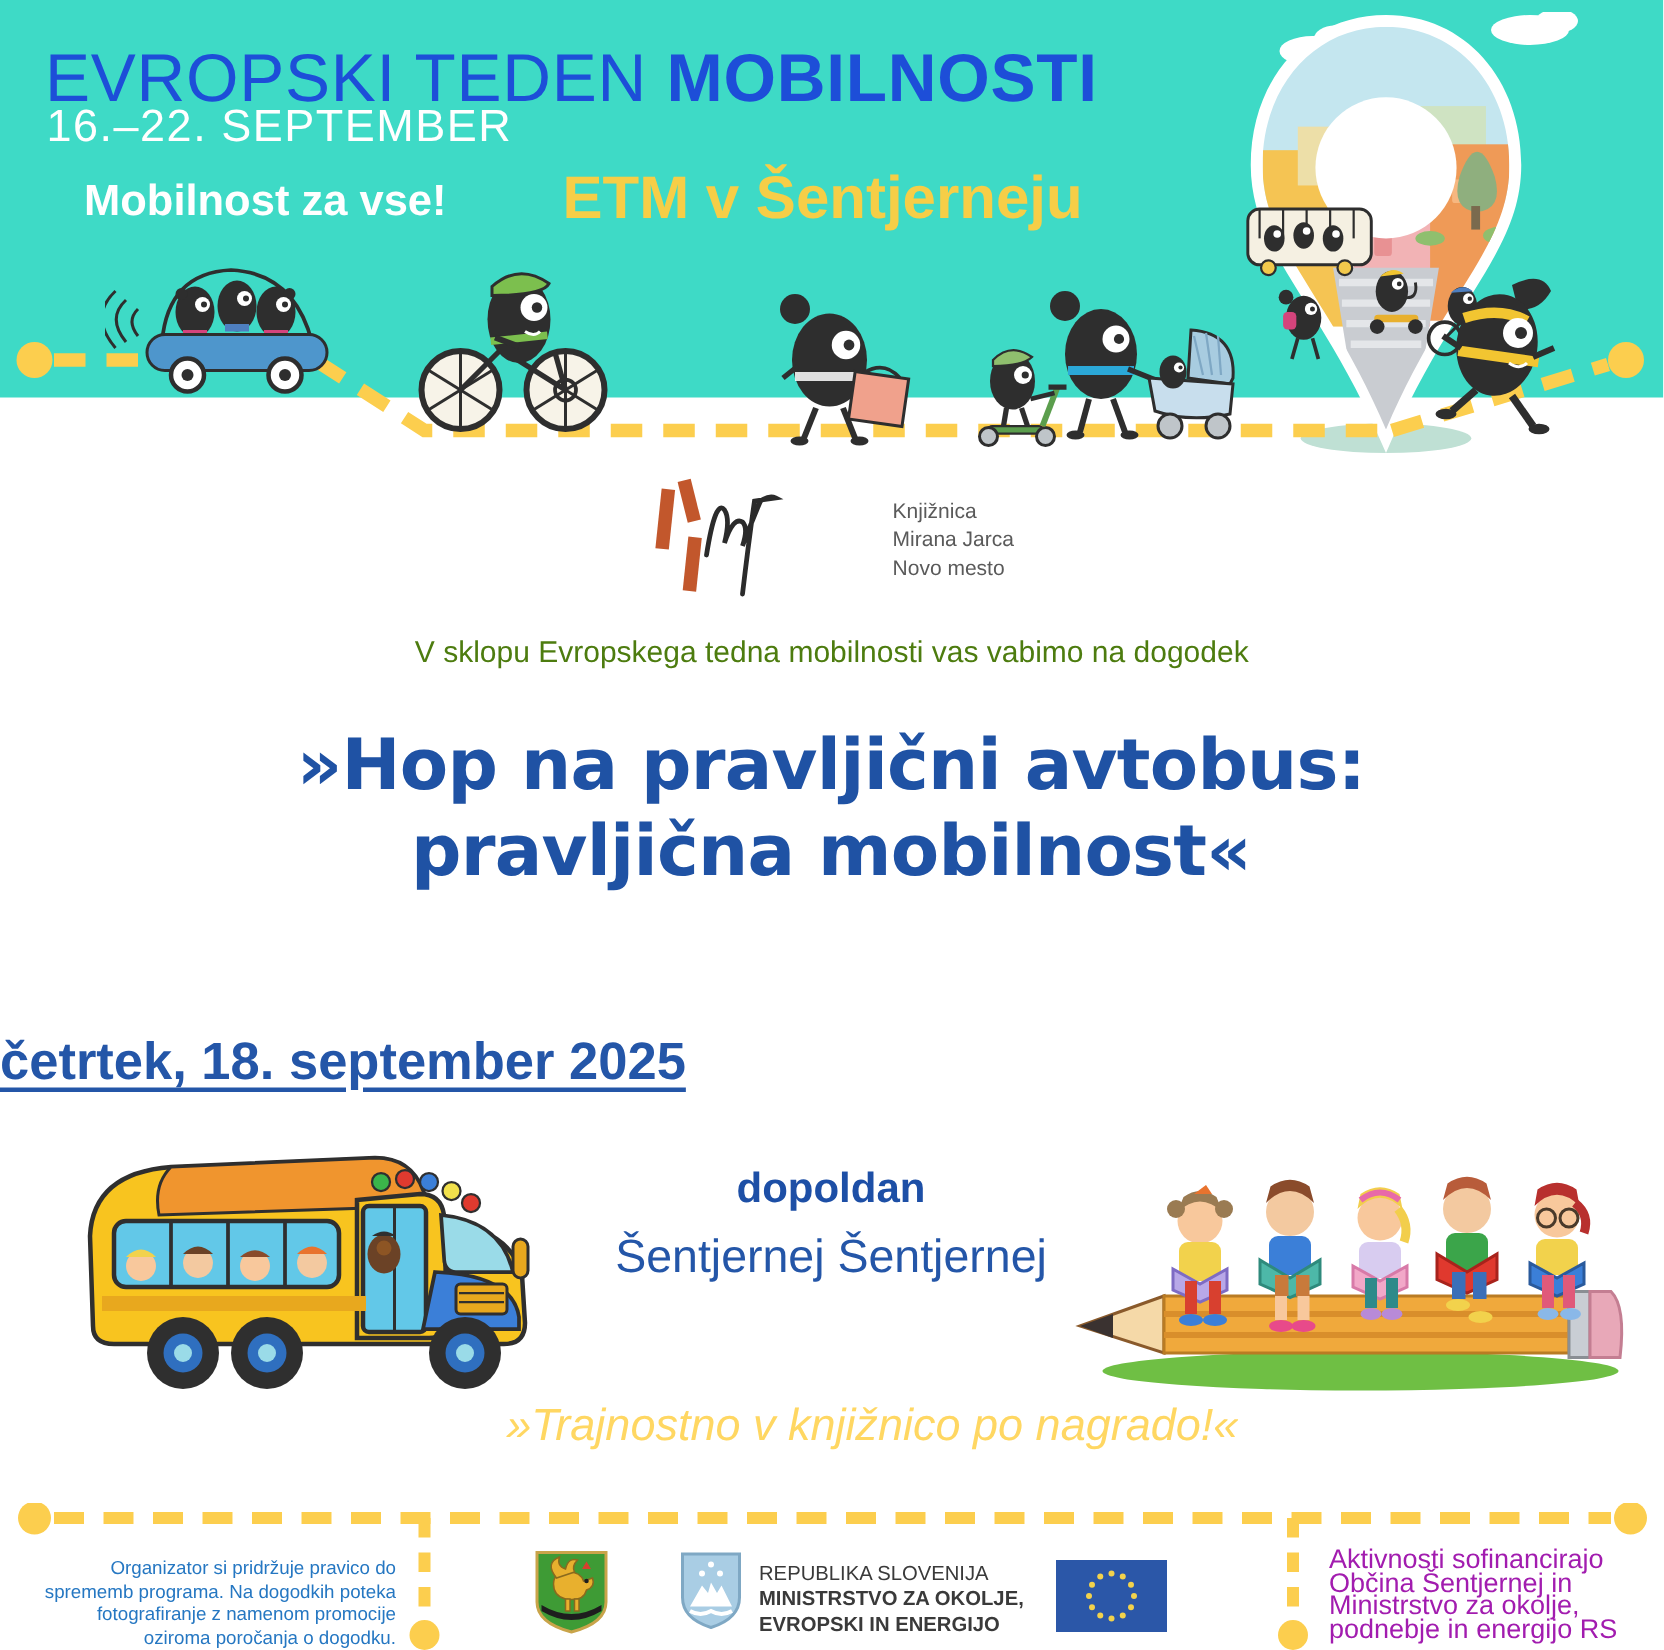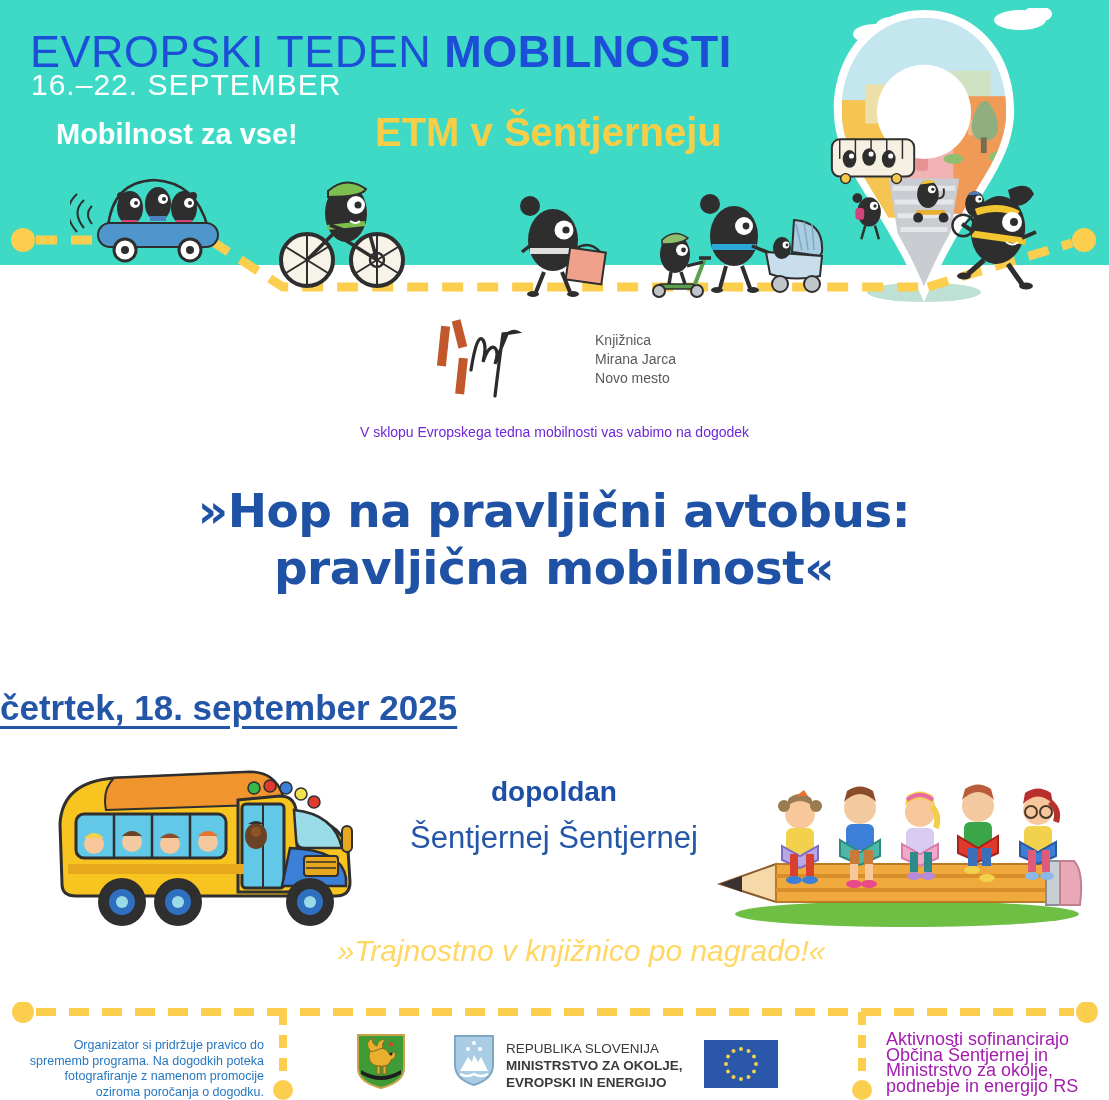--- a/index.html
+++ b/index.html
@@ -12,21 +12,21 @@
   .hdr-title .light{font-weight:400;}
   .hdr-title .bold{font-weight:800;}
   .hdr-dates{position:absolute;left:31px;top:68px;font-size:30px;color:#fff;font-weight:400;letter-spacing:1px;}
   .hdr-slogan{position:absolute;left:28px;top:118px;font-size:29px;color:#fff;font-weight:700;margin-left:28px;}
   .hdr-local{position:absolute;left:375px;top:110px;font-size:40px;color:#F6CE47;font-weight:700;}
   .overlay{position:absolute;pointer-events:none;}
 
   
   .logo-row{position:absolute;left:0;top:318px;width:1109px;display:flex;justify-content:center;align-items:center;gap:14px;}
   .logo-text{font-size:14px;color:#5a5a5a;line-height:19px;text-align:left;margin-left:48px;}
-  .invite{position:absolute;left:0;top:424px;width:1109px;text-align:center;font-size:14px;color:#6d28d9;font-weight:400;}
+  .invite{position:absolute;left:0;top:424px;width:1109px;text-align:center;font-size:20px;color:#4d7c0f;font-weight:400;}
   .event-title{position:absolute;left:64px;top:482px;width:980px;text-align:center;font-size:47px;line-height:1.22;font-weight:800;color:#1F52A4;font-family:"DejaVu Sans","Liberation Sans",sans-serif;letter-spacing:-.5px;}
   .event-sub{position:absolute;left:0;top:618px;width:1109px;text-align:center;font-size:37px;color:#2456A8;}
   .event-date{position:absolute;left:0;top:688px;width:1109px;text-align:left;font-size:35px;font-weight:700;color:#2456A8;text-decoration:underline;text-underline-offset:6px;}
   .event-time{position:absolute;left:364px;top:776px;width:380px;text-align:center;font-size:28px;font-weight:700;color:#1D4FA6;}
   .event-loc{position:absolute;left:364px;top:820px;width:380px;text-align:center;font-size:31px;color:#2456A8;}
   .promo{position:absolute;left:0;top:934px;width:1109px;text-align:center;font-size:30px;font-style:italic;color:#FFD762;margin-left:27px;}
 
   
   .foot-left{position:absolute;left:28px;top:1028px;width:236px;text-align:right;font-size:12.5px;line-height:15.5px;color:#2577C2;margin-top:10px;}
   .foot-right{position:absolute;left:886px;top:1032px;width:200px;text-align:left;font-size:18px;line-height:15.5px;color:#a21caf;}

